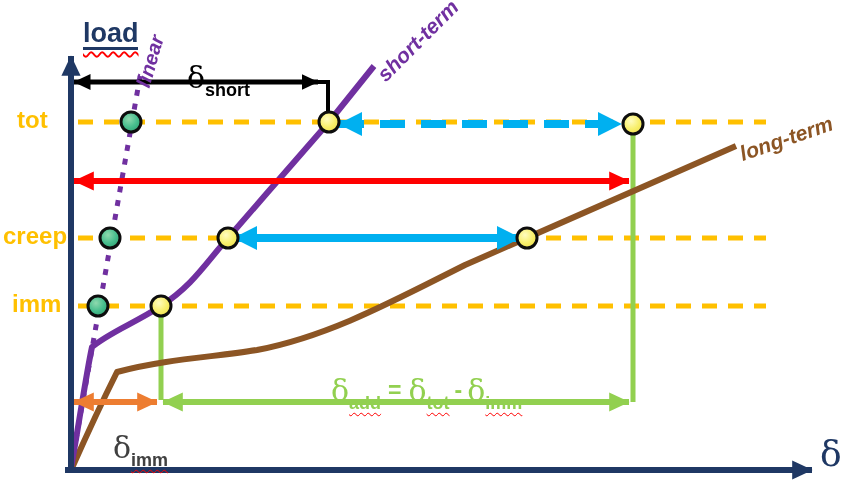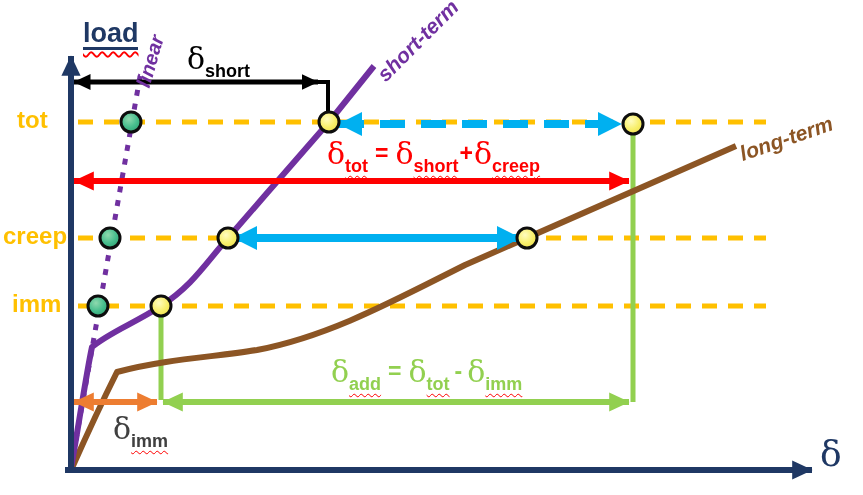--- a/index.html
+++ b/index.html
@@ -21,21 +21,21 @@
   .lbl-creep{left:3px;top:224px;}
   .lbl-imm{left:12px;top:292px;}
 
   
   .curve-label{font-style:italic;font-weight:600;transform-origin:0 0;}
   .lbl-linear{left:133px;top:84px;font-size:20px;color:#7030A0;transform:rotate(-74deg);}
   .lbl-short{left:373px;top:70px;font-size:21px;color:#7030A0;transform:rotate(-45deg);}
   .lbl-long{left:737px;top:144px;font-size:21px;color:#8C5524;transform:rotate(-19deg);}
 
   
-  .ann{line-height:1;}
+  .ann{line-height:1;margin-top:19px;}
   .d{font-family:"DejaVu Serif",serif;font-size:30px;}
   .sub{font-size:18px;font-weight:bold;vertical-align:-8px;letter-spacing:0;}
   .op{font-size:23px;font-weight:bold;vertical-align:3px;}
   .eq{margin:0 7px;}
   .plus{margin:0 1px;}
   .minus{margin:0 5px;}
   .sq{text-decoration:underline wavy #FF0000;text-decoration-thickness:1px;text-underline-offset:3px;}
   .ann-short{left:187px;top:44px;color:#000000;}
   .ann-tot{left:327px;top:139px;color:#FF0000;}
   .ann-creep{left:343px;top:194px;color:#00B0F0;}
@@ -119,23 +119,20 @@
   <div class="txt level-label lbl-imm">imm</div>
 
   <div class="txt curve-label lbl-linear">linear</div>
   <div class="txt curve-label lbl-short">short-term</div>
   <div class="txt curve-label lbl-long">long-term</div>
 
   <div class="txt ann ann-short">
     <span class="d">δ</span><span class="sub">short</span>
   </div>
 
-  <div class="txt ann ann-tot">
-    <span class="d">δ</span><span class="sub sq">tot</span><span class="op eq">=</span><span class="d">δ</span><span class="sub sq">short</span><span class="op plus">+</span><span class="d">δ</span><span class="sub sq">creep</span>
-  </div>
 
 
   <div class="txt ann ann-add">
     <span class="d">δ</span><span class="sub sq">add</span><span class="op eq">=</span><span class="d">δ</span><span class="sub sq">tot</span><span class="op minus">-</span><span class="d">δ</span><span class="sub sq">imm</span>
   </div>
 
   <div class="txt ann ann-imm">
     <span class="d">δ</span><span class="sub sq">imm</span>
   </div>
 

